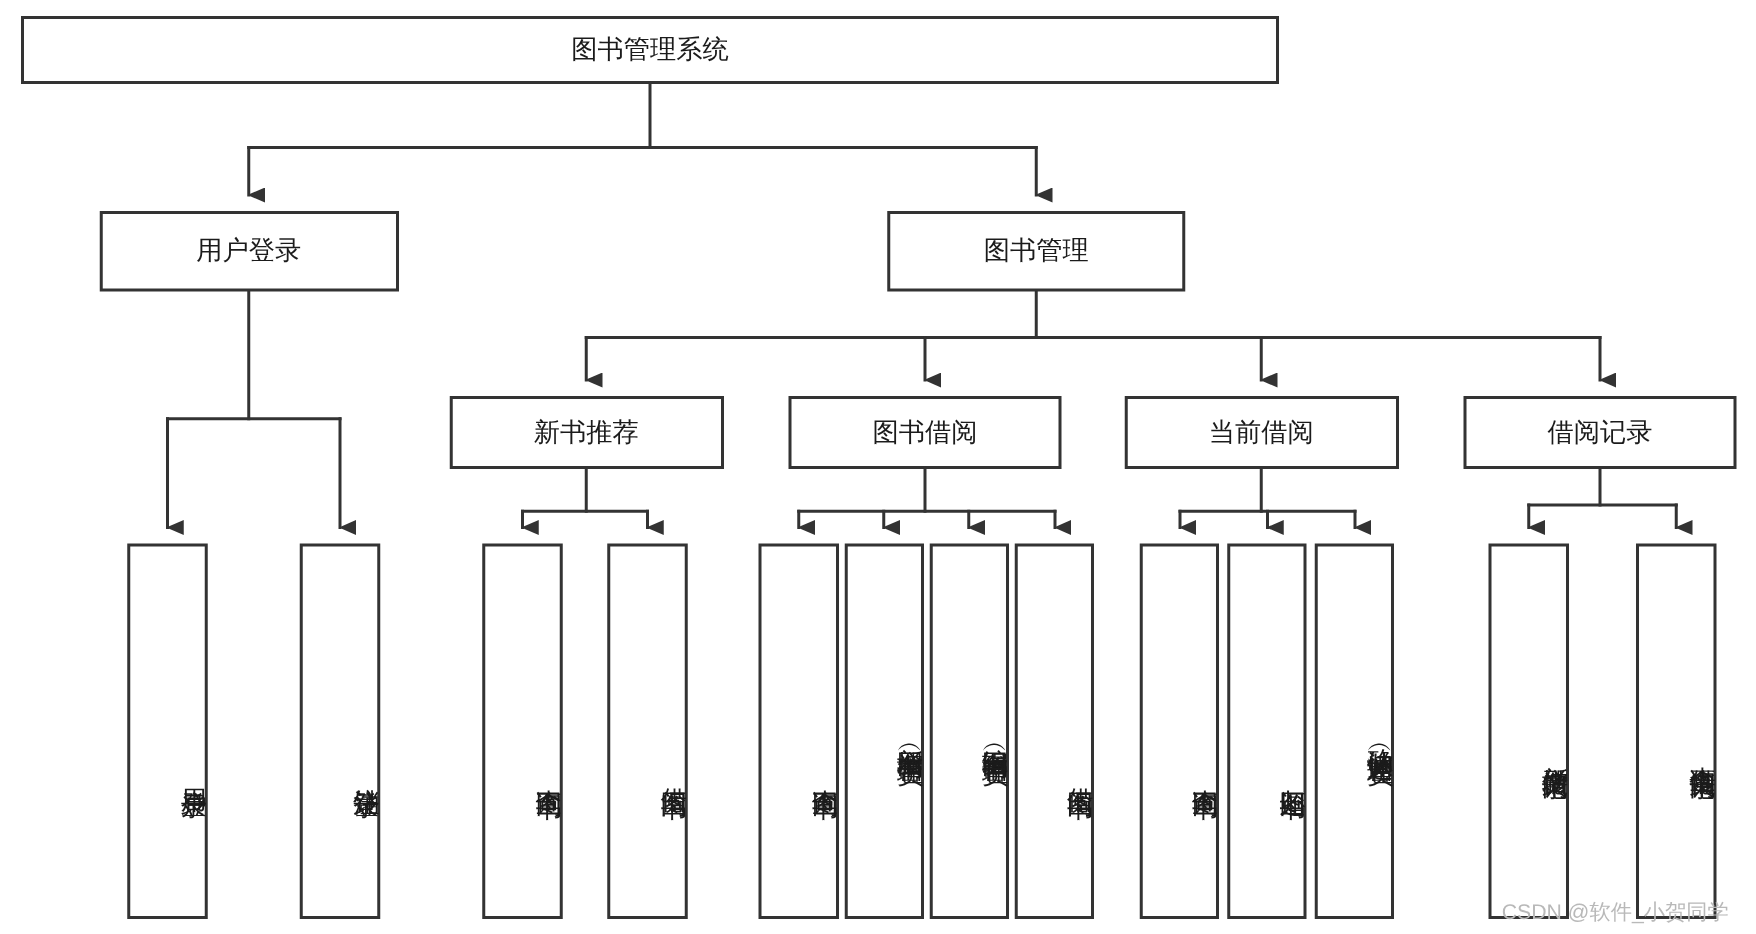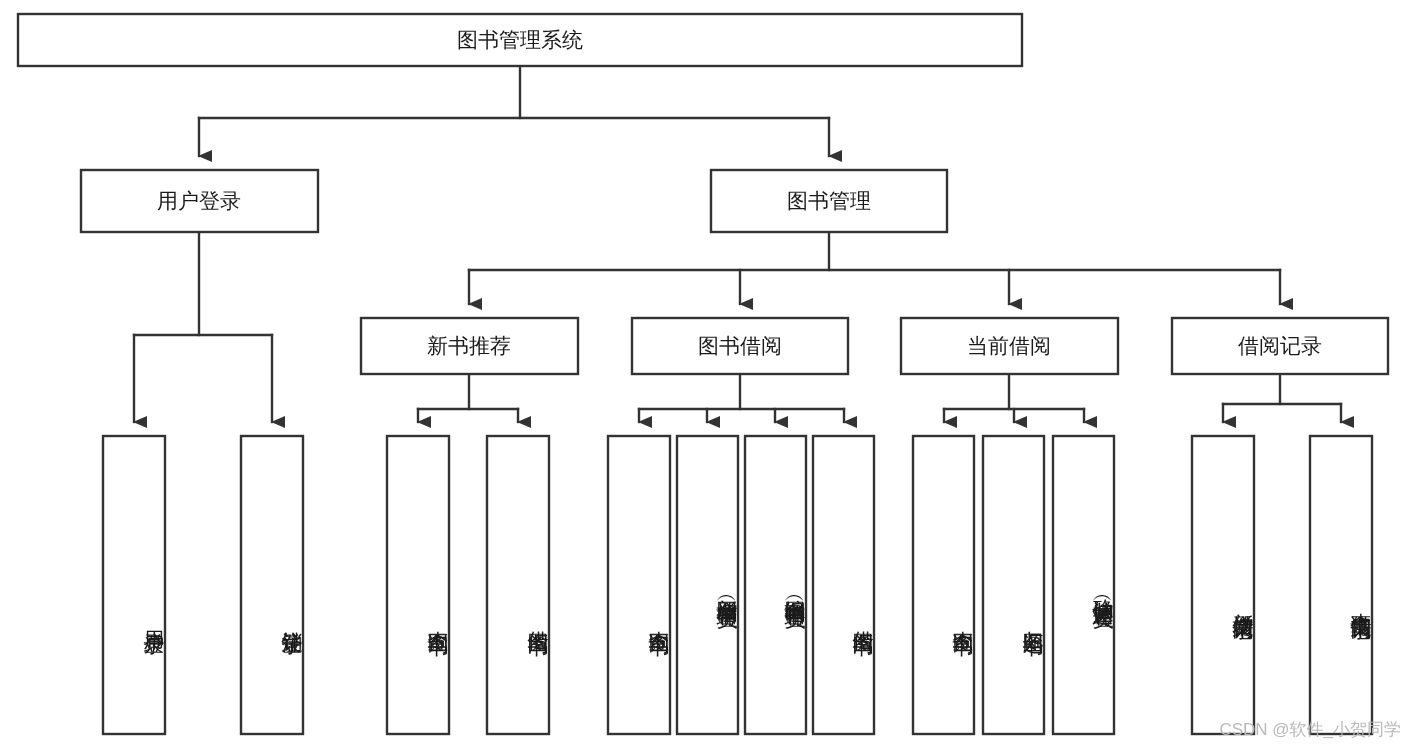--- a/index.html
+++ b/index.html
@@ -58,21 +58,21 @@
     letter-spacing: 1.5px;
     line-height: 1;
     display: flex;
     align-items: flex-start;
     justify-content: center;
     white-space: nowrap;
     pointer-events: none;
   }
   .watermark {
     position: absolute;
-    right: 4px;
+    right: 22px;
     bottom: 6px;
     font-family: "Liberation Sans", "DejaVu Sans", sans-serif;
     font-size: 17px;
     color: #b9b9b9;
     white-space: nowrap;
   }
 </style>
 </head>
 <body>
 

